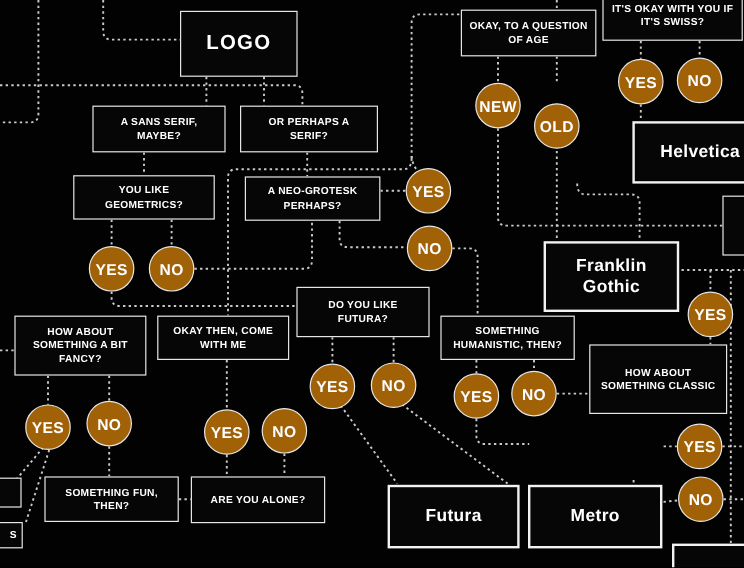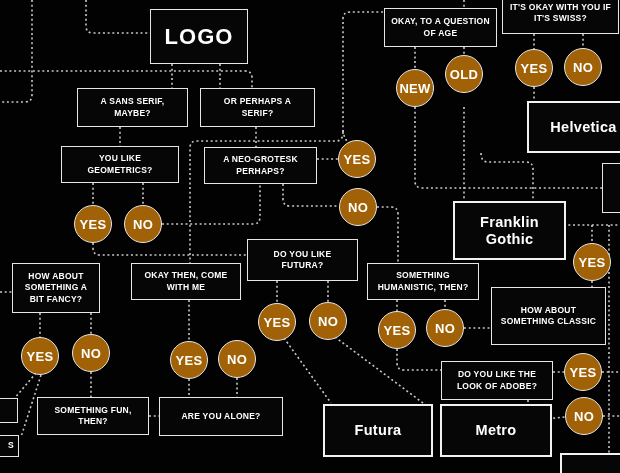--- a/index.html
+++ b/index.html
@@ -12,21 +12,21 @@
     background:#060606;color:#fff;display:flex;align-items:center;justify-content:center;
     text-align:center;font-size:8.5px;font-weight:700;letter-spacing:.25px;
     line-height:1.35;text-transform:uppercase;padding:2px 6px;
   }
   .rbox{
     position:absolute;box-sizing:border-box;border:2.5px solid #f2f2f2;
     background:#060606;color:#fff;display:flex;align-items:center;justify-content:center;
     text-align:center;font-size:14.5px;font-weight:700;letter-spacing:.3px;
     line-height:1.15;padding:2px 4px;margin-left:44px;
   }
-  .logo{font-size:22px;letter-spacing:1px;}
+  .logo{font-size:17px;letter-spacing:1px;}
   .circle{
     position:absolute;box-sizing:border-box;width:38px;height:38px;border-radius:50%;
     border:1.7px solid #e6e6e6;background:#a16207;color:#fff;
     display:flex;align-items:center;justify-content:center;
     font-size:13px;font-weight:700;letter-spacing:.3px;
   }
   .partial{justify-content:flex-end;padding-right:4px;}
   svg.wires{position:absolute;left:0;top:0;}
   svg.wires path{fill:none;stroke:#c9c9c9;stroke-width:1.6;stroke-dasharray:2 2.7;}
 </style>
@@ -93,39 +93,38 @@
 
   <div class="qbox logo" style="left:150px;top:9px;width:98px;height:55px">LOGO</div>
   <div class="qbox" style="left:77px;top:88px;width:111px;height:39px">A SANS SERIF, MAYBE?</div>
   <div class="qbox" style="left:200px;top:88px;width:115px;height:39px">OR PERHAPS A SERIF?</div>
   <div class="qbox" style="left:384px;top:8px;width:113px;height:39px">OKAY, TO A QUESTION OF AGE</div>
   <div class="qbox" style="left:502px;top:-8px;width:117px;height:42px">IT'S OKAY WITH YOU IF IT'S SWISS?</div>
   <div class="qbox" style="left:61px;top:146px;width:118px;height:37px">YOU LIKE GEOMETRICS?</div>
   <div class="qbox" style="left:204px;top:147px;width:113px;height:37px">A NEO-GROTESK PERHAPS?</div>
   <div class="qbox" style="left:247px;top:239px;width:111px;height:42px">DO YOU LIKE FUTURA?</div>
   <div class="qbox" style="left:367px;top:263px;width:112px;height:37px">SOMETHING HUMANISTIC, THEN?</div>
-  <div class="qbox" style="left:12px;top:263px;width:88px;height:50px">HOW ABOUT SOMETHING A BIT FANCY?</div>
+  <div class="qbox" style="left:12px;top:263px;width:110px;height:50px">HOW ABOUT SOMETHING A BIT FANCY?</div>
   <div class="qbox" style="left:131px;top:263px;width:110px;height:37px">OKAY THEN, COME WITH ME</div>
   <div class="qbox" style="left:491px;top:287px;width:115px;height:58px">HOW ABOUT SOMETHING CLASSIC</div>
-  <div class="qbox" style="left:441px;top:361px;width:112px;height:39px">DO YOU LIKE THE LOOK OF ADOBE?</div>
   <div class="qbox" style="left:37px;top:397px;width:112px;height:38px">SOMETHING FUN, THEN?</div>
-  <div class="qbox" style="left:159px;top:397px;width:124px;height:39px">ARE YOU ALONE?</div>
+  <div class="qbox" style="left:159px;top:397px;width:112px;height:39px">ARE YOU ALONE?</div>
 
   <div class="rbox" style="left:483px;top:101px;width:113px;height:52px">Helvetica</div>
   <div class="rbox" style="left:409px;top:201px;width:113px;height:59px">Franklin Gothic</div>
   <div class="rbox" style="left:279px;top:404px;width:110px;height:53px">Futura</div>
   <div class="rbox" style="left:396px;top:404px;width:112px;height:53px">Metro</div>
 
   <div class="qbox" style="left:602px;top:163px;width:40px;height:50px"></div>
   <div class="rbox" style="left:516px;top:453px;width:130px;height:40px"></div>
   <div class="qbox" style="left:-42px;top:398px;width:60px;height:25px"></div>
   <div class="qbox partial" style="left:-44px;top:435px;width:63px;height:22px">S</div>
 
   <div class="circle" style="left:396px;top:69px">NEW</div>
-  <div class="circle" style="left:445px;top:55px">OLD</div>
+  <div class="circle" style="left:445px;top:86px">OLD</div>
   <div class="circle" style="left:515px;top:49px">YES</div>
   <div class="circle" style="left:564px;top:48px">NO</div>
   <div class="circle" style="left:74px;top:205px">YES</div>
   <div class="circle" style="left:124px;top:205px">NO</div>
   <div class="circle" style="left:338px;top:140px">YES</div>
   <div class="circle" style="left:339px;top:188px">NO</div>
   <div class="circle" style="left:258px;top:303px">YES</div>
   <div class="circle" style="left:309px;top:302px">NO</div>
   <div class="circle" style="left:378px;top:311px">YES</div>
   <div class="circle" style="left:426px;top:309px">NO</div>

